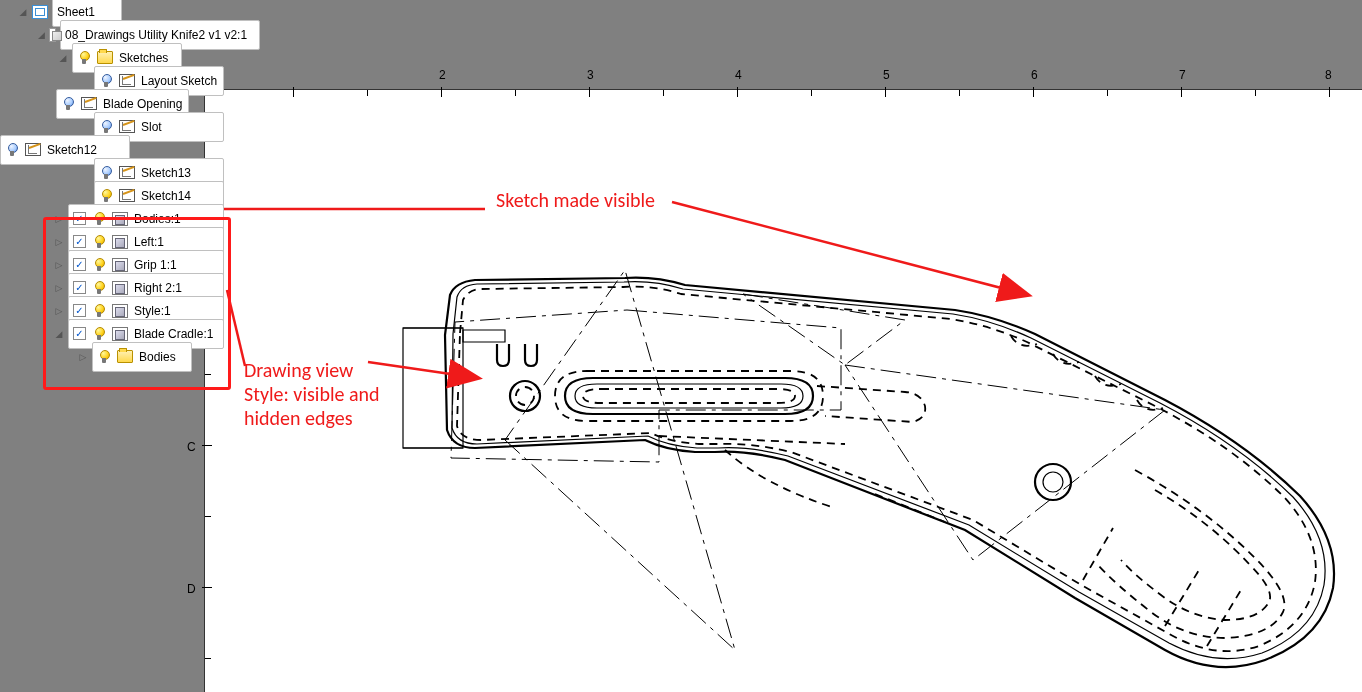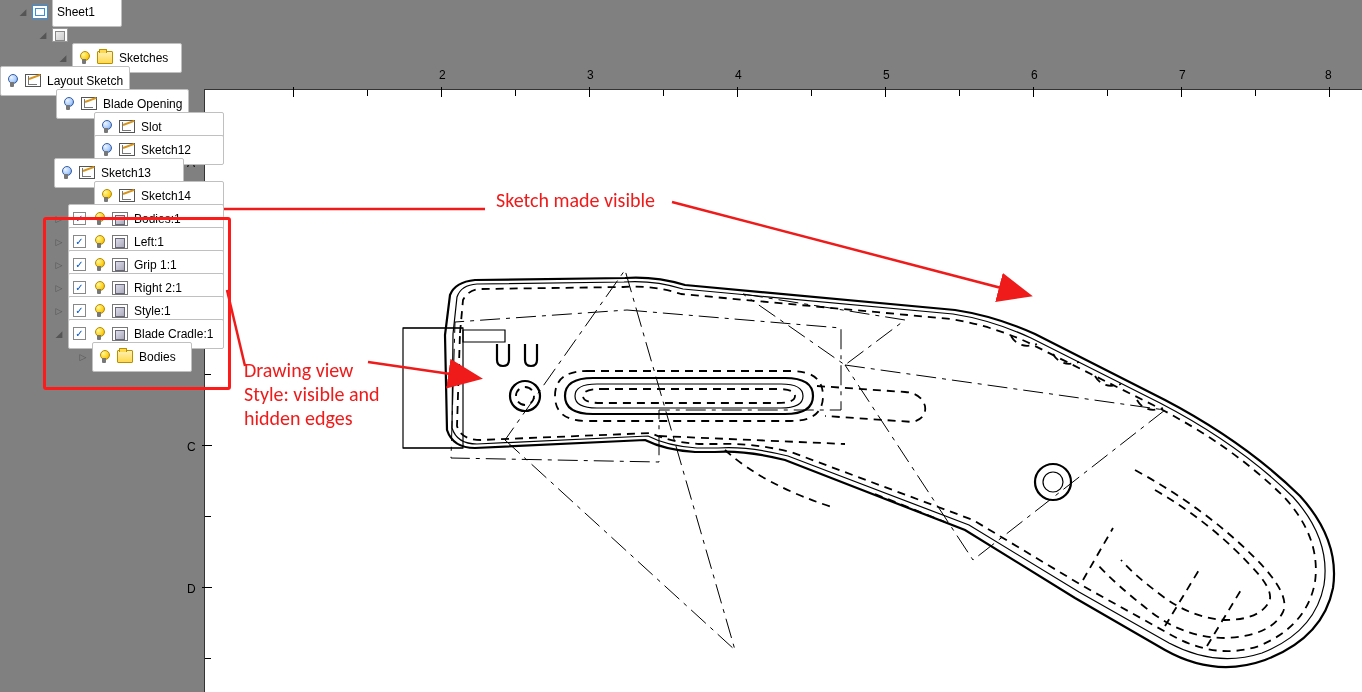--- a/index.html
+++ b/index.html
@@ -167,61 +167,64 @@
       <span class="tri">◢</span>
       <span class="sheet-icon"></span>
       <span class="row" style="min-width:70px">
           <span>Sheet1</span>
         </span>
     </div>
 
     <div class="tree-line" style="margin-left:38px">
       <span class="tri">◢</span>
       <span class="component-icon"></span>
+      <span class="row" style="min-width:200px">
+          <span>08_Drawings Utility Knife2 v1 v2:1</span>
+        </span>
     </div>
 
     <div class="tree-line" style="margin-left:58px">
       <span class="tri">◢</span>
       <span class="row" style="min-width:110px">
         <span class="bulb"></span>
         <span class="folder-icon"></span>
         <span>Sketches</span>
       </span>
     </div>
 
     <div id="sketch-list">
+        <div class="tree-line" style="margin-left: 94px;">
+          <span class="row" style="min-width:130px">
+            <span class="bulb off"></span>
+            <span class="sketch-icon"></span>
+            <span>Layout Sketch</span>
+          </span>
+        </div>
+        <div class="tree-line" style="margin-left: 56px;">
+          <span class="row" style="min-width:130px">
+            <span class="bulb off"></span>
+            <span class="sketch-icon"></span>
+            <span>Blade Opening</span>
+          </span>
+        </div>
+        <div class="tree-line" style="margin-left: 94px;">
+          <span class="row" style="min-width:130px">
+            <span class="bulb off"></span>
+            <span class="sketch-icon"></span>
+            <span>Slot</span>
+          </span>
+        </div>
         <div class="tree-line" style="">
           <span class="row" style="min-width:130px">
             <span class="bulb off"></span>
             <span class="sketch-icon"></span>
-            <span>Layout Sketch</span>
-          </span>
-        </div>
-        <div class="tree-line" style="margin-left: 56px;">
-          <span class="row" style="min-width:130px">
-            <span class="bulb off"></span>
-            <span class="sketch-icon"></span>
-            <span>Blade Opening</span>
+            <span>Sketch12</span>
           </span>
         </div>
         <div class="tree-line" style="margin-left: 94px;">
-          <span class="row" style="min-width:130px">
-            <span class="bulb off"></span>
-            <span class="sketch-icon"></span>
-            <span>Slot</span>
-          </span>
-        </div>
-        <div class="tree-line" style="margin-left: 94px;">
-          <span class="row" style="min-width:130px">
-            <span class="bulb off"></span>
-            <span class="sketch-icon"></span>
-            <span>Sketch12</span>
-          </span>
-        </div>
-        <div class="tree-line" style="margin-left: 54px;">
           <span class="row" style="min-width:130px">
             <span class="bulb off"></span>
             <span class="sketch-icon"></span>
             <span>Sketch13</span>
           </span>
         </div>
         <div class="tree-line" style="margin-left: 94px;">
           <span class="row" style="min-width:130px">
             <span class="bulb "></span>
             <span class="sketch-icon"></span>

